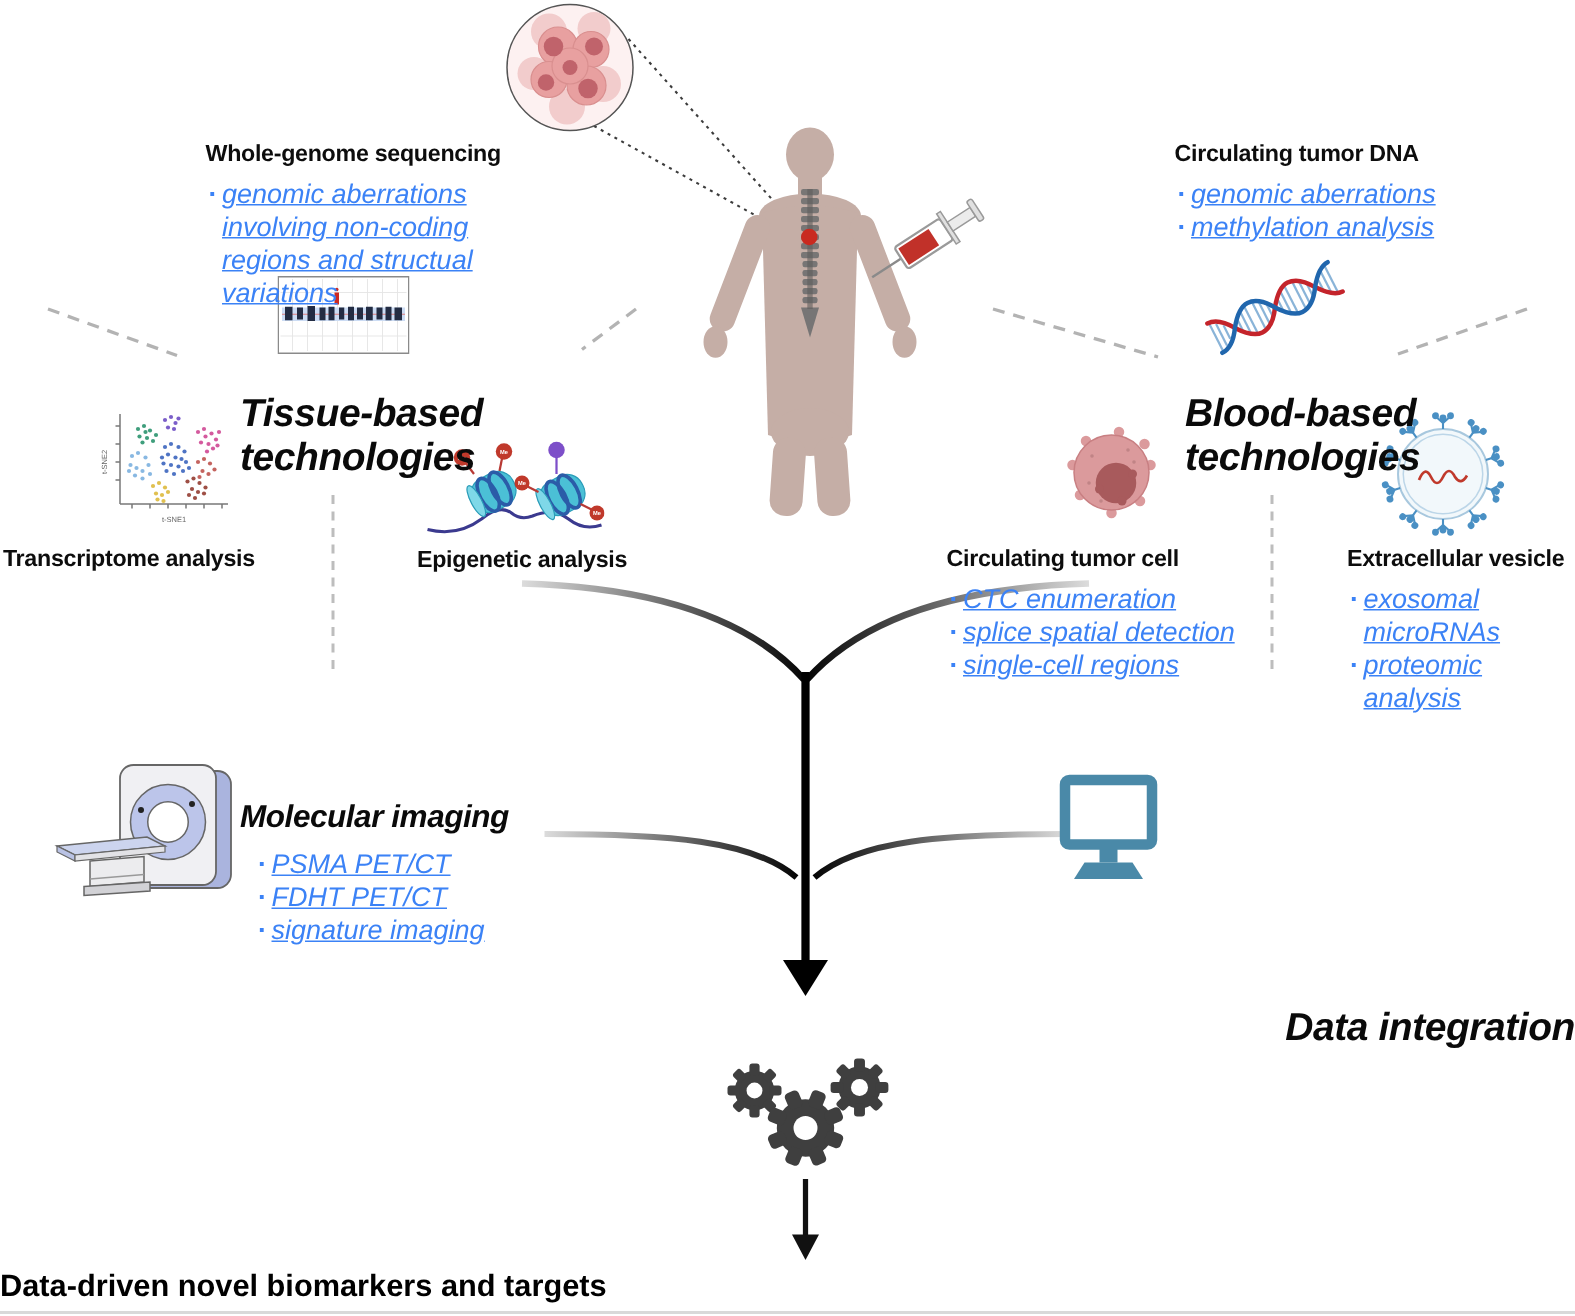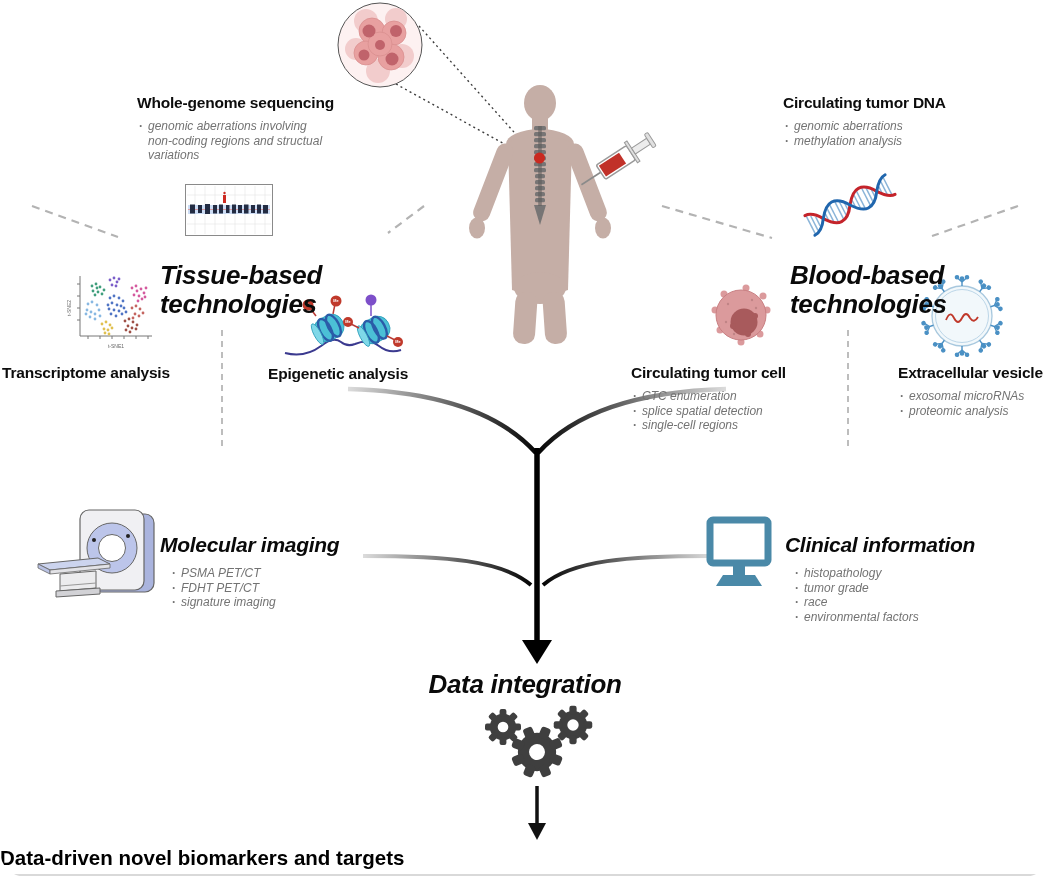--- a/index.html
+++ b/index.html
@@ -1,29 +1,29 @@
 <!DOCTYPE html>
 <html><head>
 <meta charset="utf-8">
 <style>
   html,body{margin:0;padding:0;background:#fff;}
   .canvas{position:relative;width:1050px;height:877px;background:#fff;
-          font-family:"Liberation Sans",sans-serif;overflow:hidden;border-radius:26px;}
+          font-family:"Liberation Sans",sans-serif;overflow:hidden;}
   .layer{position:absolute;left:0;top:0;}
   .icon{position:absolute;}
   .sec{position:absolute;}
   .sec-title{font-weight:700;font-size:15.5px;color:#0d0d0d;letter-spacing:-0.2px;}
   .bullets{margin-top:7px;}
-  .bullet{font-style:italic;font-size:12px;color:#737373;line-height:1.22;
-          padding-left:11px;position:relative;}
+  .bullet{font-style:italic;font-size:18px;color:#3b82f6;line-height:1.22;
+          padding-left:11px;position:relative;text-decoration:underline;}
   .bullet::before{content:"\00b7";position:absolute;left:2px;font-weight:700;font-style:normal;}
   .big-head{position:absolute;font-style:italic;font-weight:700;font-size:26px;
             color:#0a0a0a;line-height:1.12;letter-spacing:-0.3px;}
   .big-head-inline{font-style:italic;font-weight:700;font-size:21px;color:#0a0a0a;letter-spacing:-0.3px;margin-top:20px;}
-  .center-text{left:0;right:0;text-align:center;}
+  .center-text{left:0;right:0;text-align:right;}
   .footer{position:absolute;left:0;right:0;top:846px;text-align:left;
           font-weight:700;font-size:20.5px;color:#000;}
   .bottom-line{position:absolute;left:0;right:0;top:874px;height:2px;background:#d9d9d9;}
 </style>
 </head>
 <body>
 
 <div class="canvas">
 
   <svg class="layer" width="1050" height="877">
@@ -584,21 +584,21 @@
 
   <div class="big-head" style="left:790px;top:261px">
     <div>Blood-based</div>
     <div>technologies</div>
   </div>
 
   <div class="sec" style="left:2px;top:364px;width:185px">
     <div class="sec-title">Transcriptome analysis</div>
   </div>
 
-  <div class="sec" style="left:268px;top:365px;width:185px">
+  <div class="sec" style="left:278px;top:365px;width:185px">
     <div class="sec-title">Epigenetic analysis</div>
   </div>
 
   <div class="sec" style="left:631px;top:364px;width:195px">
     <div class="sec-title">Circulating tumor cell</div>
     <div class="bullets">
         <div class="bullet">CTC enumeration</div>
         <div class="bullet">splice spatial detection</div>
         <div class="bullet">single-cell regions</div>
       </div>
@@ -614,28 +614,19 @@
 
   <div class="sec" style="left:160px;top:513px;width:200px">
     <div class="big-head-inline">Molecular imaging</div>
     <div class="bullets" style="margin-left:10px;margin-top:9px">
         <div class="bullet">PSMA PET/CT</div>
         <div class="bullet">FDHT PET/CT</div>
         <div class="bullet">signature imaging</div>
       </div>
   </div>
 
-  <div class="sec" style="left:785px;top:513px;width:210px">
-    <div class="big-head-inline">Clinical information</div>
-    <div class="bullets" style="margin-left:8px;margin-top:9px">
-        <div class="bullet">histopathology</div>
-        <div class="bullet">tumor grade</div>
-        <div class="bullet">race</div>
-        <div class="bullet">environmental factors</div>
-      </div>
-  </div>
 
   <div class="big-head center-text" style="top:670px">Data integration</div>
 
   <div class="footer">Data-driven novel biomarkers and targets</div>
 
   <div class="bottom-line"></div>
 </div>
 
 </body></html>

